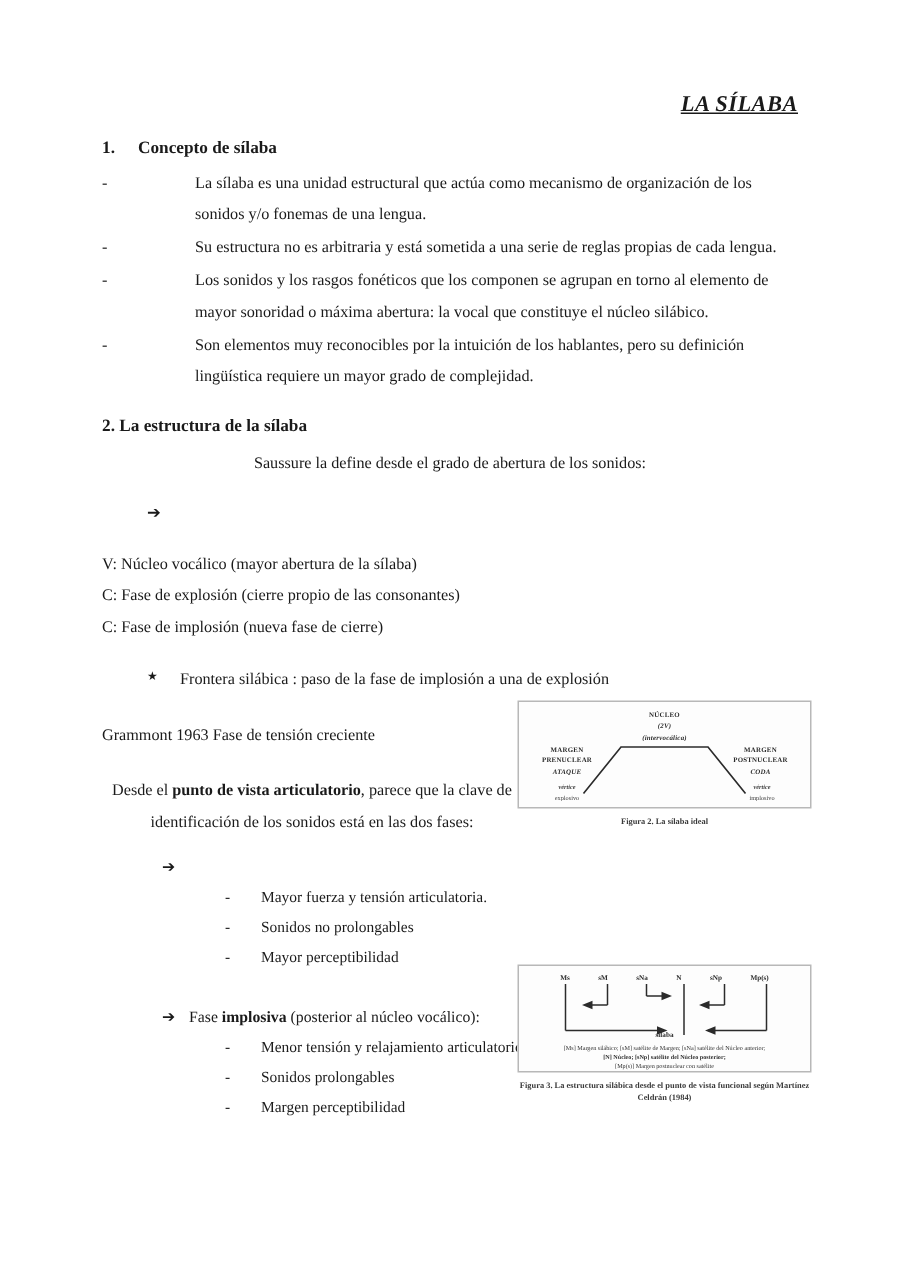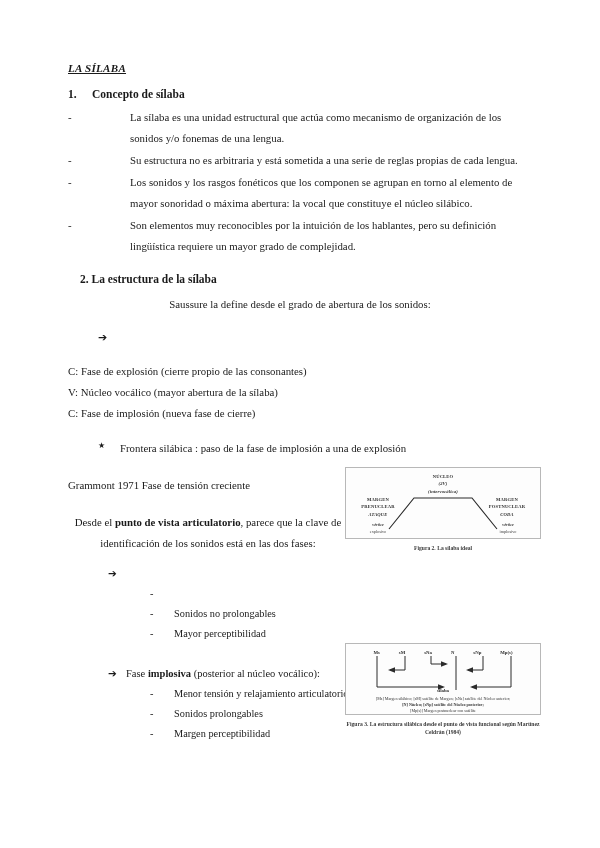--- a/index.html
+++ b/index.html
@@ -20,42 +20,42 @@
     box-sizing: border-box;
   }
   .content {
     position: absolute;
     left: 68px;
     top: 62px;
     width: 464px;
   }
 
   .doc-title {
-    text-align: left;
+    text-align: right;
     font-weight: bold;
     font-style: italic;
-    font-size: 11px;
+    font-size: 15px;
     text-decoration: underline;
     letter-spacing: 0.3px;
     margin: 0 0 14px 0;
   }
 
   .h-num {
     font-weight: bold;
     font-size: 11.5px;
     margin: 0 0 7px 0;
     display: flex;
     gap: 12px;
   }
   .h-num .n { width: 12px; flex: none; }
 
   .h-plain {
     font-weight: bold;
     font-size: 11.5px;
-    margin: 16px 0 9px 12px;
+    margin: 16px 0 9px 0;
   }
 
   .dash-item {
     display: flex;
     font-size: 10.8px;
     line-height: 1.95;
     margin-bottom: 1px;
   }
   .dash-item .bullet {
     width: 24px;
@@ -232,41 +232,42 @@
     </div>
 
     <div class="h-plain">2. La estructura de la sílaba</div>
 
     <div class="para">Saussure la define desde el grado de abertura de los sonidos:</div>
 
     <div class="arrow-item bold">
       <span class="bullet">➔</span>
     </div>
 
+    <div class="line">V: Núcleo vocálico (mayor abertura de la sílaba)</div>
     <div class="line">C: Fase de explosión (cierre propio de las consonantes)</div>
-    <div class="line">V: Núcleo vocálico (mayor abertura de la sílaba)</div>
     <div class="line">C: Fase de implosión (nueva fase de cierre)</div>
 
     <div class="star-item">
       <span class="bullet">★</span>
       <span class="txt">Frontera silábica : paso de la fase de implosión a una de explosión</span>
     </div>
 
-    <div class="line">Grammont 1971 Fase de tensión creciente</div>
+    <div class="line">Grammont 1963 Fase de tensión creciente</div>
 
     <div class="spacer-16"></div>
 
     <div class="para narrow"><span>Desde el </span><b>punto de vista articulatorio</b><span>, parece que la clave de identificación de los sonidos está en las dos fases:</span></div>
 
     <div class="sub-arrow">
       <span class="bullet">➔</span>
     </div>
 
     <div class="sub-dash">
       <span class="bullet">-</span>
+      <span class="txt">Mayor fuerza y tensión articulatoria.</span>
     </div>
     <div class="sub-dash">
       <span class="bullet">-</span>
       <span class="txt">Sonidos no prolongables</span>
     </div>
     <div class="sub-dash">
       <span class="bullet">-</span>
       <span class="txt">Mayor perceptibilidad</span>
     </div>
 

